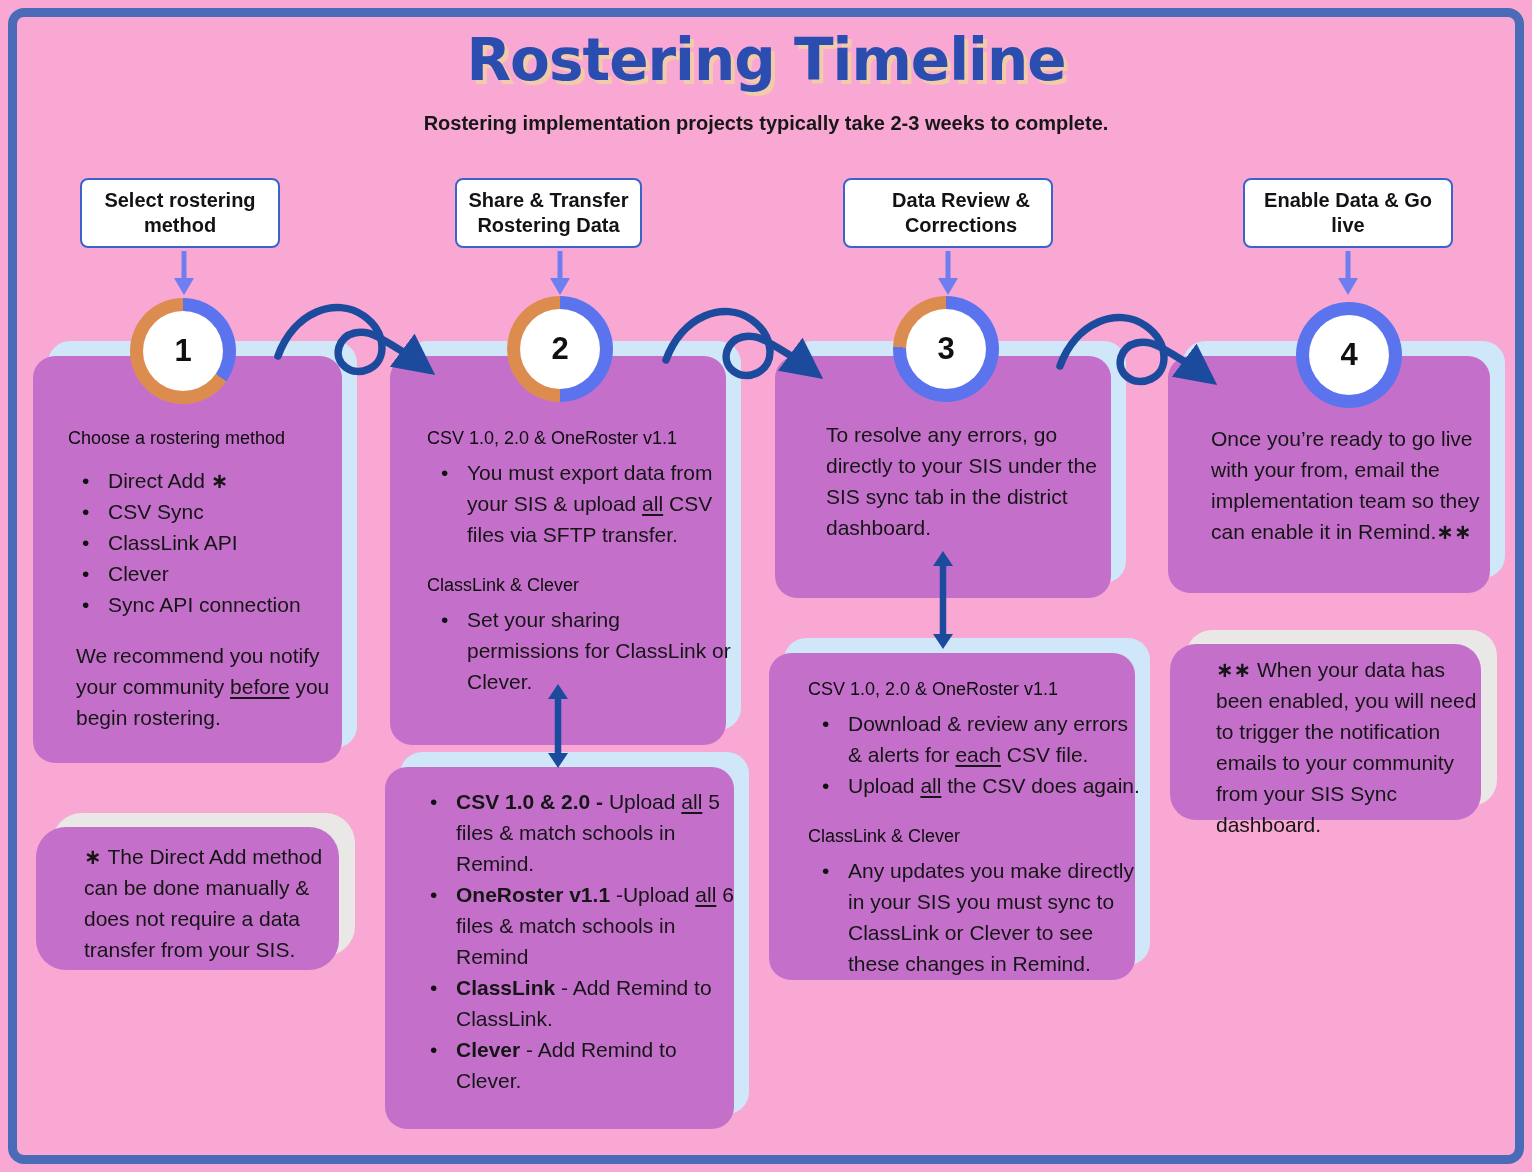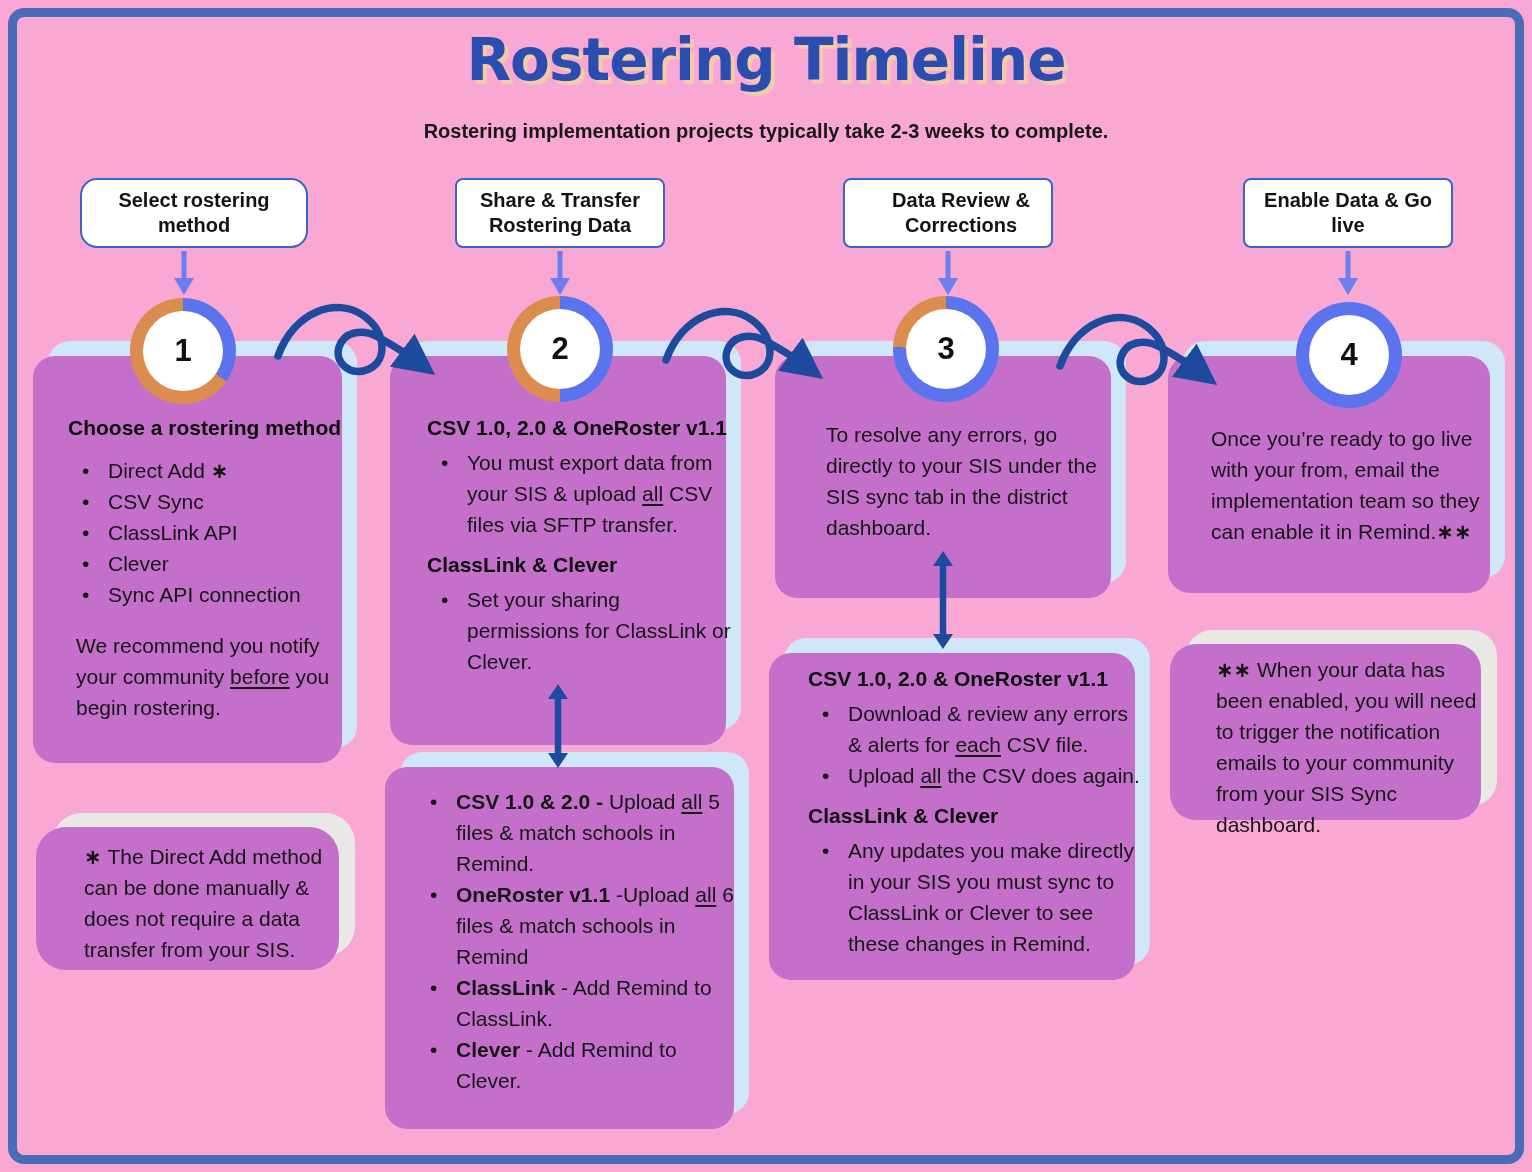--- a/index.html
+++ b/index.html
@@ -10,21 +10,21 @@
     --box-border:#3c64c8; --frame-border:#4a6cb8;
   }
   html,body{margin:0;padding:0;background:#fff;}
   body{font-family:"Liberation Sans","DejaVu Sans",sans-serif;color:#111;}
   .canvas{position:relative;width:1532px;height:1172px;background:#f9a8d4;overflow:hidden;}
   .frame{position:absolute;inset:8px;border:9px solid var(--frame-border);border-radius:16px;pointer-events:none;z-index:10;}
 
   .title{position:absolute;top:26px;left:0;right:0;margin:0;text-align:center;
     font-family:"DejaVu Sans","Liberation Sans",sans-serif;font-weight:800;font-size:58px;
     color:var(--title-blue);text-shadow:4px 4px 0 var(--title-shadow);letter-spacing:-1px;}
-  .subtitle{position:absolute;top:104px;left:0;right:0;margin:16px;text-align:center;
+  .subtitle{position:absolute;top:104px;left:0;right:0;margin:8px;text-align:center;
     font-weight:700;font-size:20px;color:#171717;}
 
   .label-box{position:absolute;height:70px;background:#fff;border:2.5px solid var(--box-border);
     border-radius:8px;display:flex;align-items:center;justify-content:center;text-align:center;
     font-weight:700;font-size:20px;line-height:25px;color:#131313;padding:0 10px;box-sizing:border-box;z-index:4;}
 
   .down-arrow{position:absolute;z-index:3;}
   .stroke-peri{stroke:var(--arrow-periwinkle);}
   .fill-peri{fill:var(--arrow-periwinkle);}
   .stroke-navy{stroke:var(--arrow-navy);}
@@ -37,32 +37,32 @@
   .loop-arrow{position:absolute;z-index:4;}
   .vdouble{position:absolute;z-index:6;}
 
   .card{position:absolute;background:var(--card-blue);border-radius:22px;box-sizing:border-box;z-index:1;}
   .card::before{content:"";position:absolute;left:-15px;top:15px;width:100%;height:100%;
     background:var(--shadow-pink);border-radius:inherit;z-index:-1;}
   .note{position:absolute;background:var(--note-grey);border-radius:30px;box-sizing:border-box;z-index:1;}
   .note::before{content:"";position:absolute;left:-16px;top:14px;width:100%;height:100%;
     background:var(--shadow-pink);border-radius:inherit;z-index:-1;}
 
-  .ch{font-weight:700;font-size:21px;line-height:30px;color:#0c0c0c;white-space:nowrap;margin:2px 0 4px 0;}
+  .ch{font-weight:400;font-size:18px;line-height:30px;color:#0c0c0c;white-space:nowrap;margin:12px 0 4px 0;}
   .cp{font-size:21px;line-height:31px;margin:8px;color:#151515;}
   .bi{display:flex;margin-left:14px;}
   .dot{flex:0 0 26px;font-size:21px;line-height:31px;}
   .bt{font-size:21px;line-height:31px;color:#151515;}
   .u{text-decoration:underline;text-underline-offset:3px;}
   b,.bold{font-weight:700;}
   .gap8{height:8px;} .gap12{height:12px;}
 
   
-  .lb1{left:80px;top:178px;width:228px;border-radius:17px;}
-  .lb2{left:455px;top:178px;width:210px;}
+  .lb1{left:80px;top:178px;width:200px;}
+  .lb2{left:455px;top:178px;width:187px;}
   .lb3{left:843px;top:178px;width:210px;padding-left:36px;}
   .lb4{left:1243px;top:178px;width:210px;}
   .da1{left:172px;top:251px;} .da2{left:548px;top:251px;} .da3{left:936px;top:251px;} .da4{left:1336px;top:251px;}
   .rg1{left:130px;top:298px;} .rg2{left:507px;top:296px;} .rg3{left:893px;top:296px;} .rg4{left:1296px;top:302px;}
   .la1{left:262px;top:296px;} .la2{left:650px;top:300px;} .la3{left:1044px;top:306px;}
   .c1{left:48px;top:341px;width:309px;height:407px;padding:70px 12px 0 20px;}
   .c2a{left:405px;top:341px;width:336px;height:389px;padding:70px 6px 0 22px;}
   .c2b{left:400px;top:752px;width:349px;height:362px;padding:34px 8px 0 16px;}
   .c3a{left:790px;top:341px;width:336px;height:242px;padding:70px 16px 0 28px;}
   .c3b{left:784px;top:638px;width:366px;height:327px;padding:24px 8px 0 24px;}

